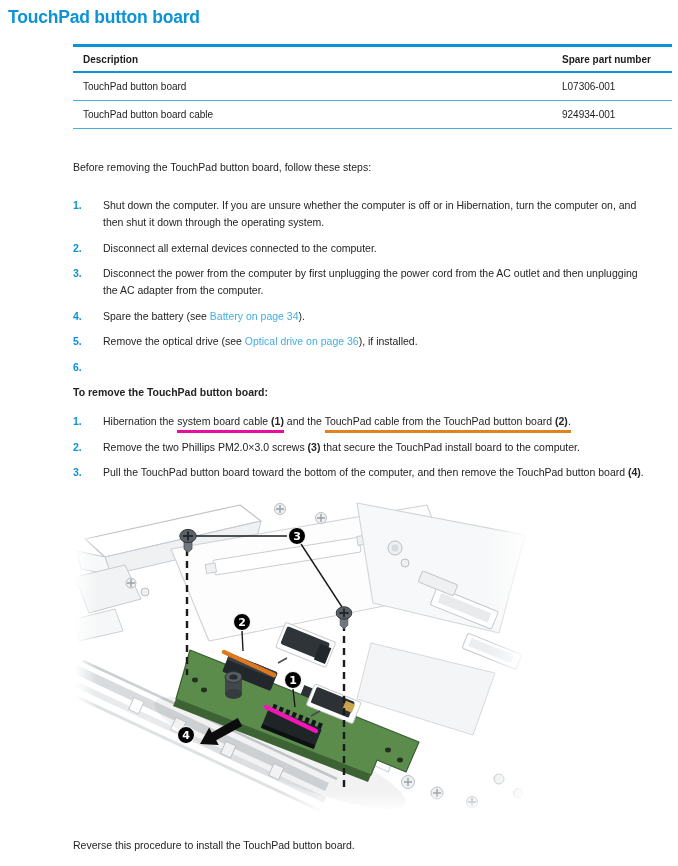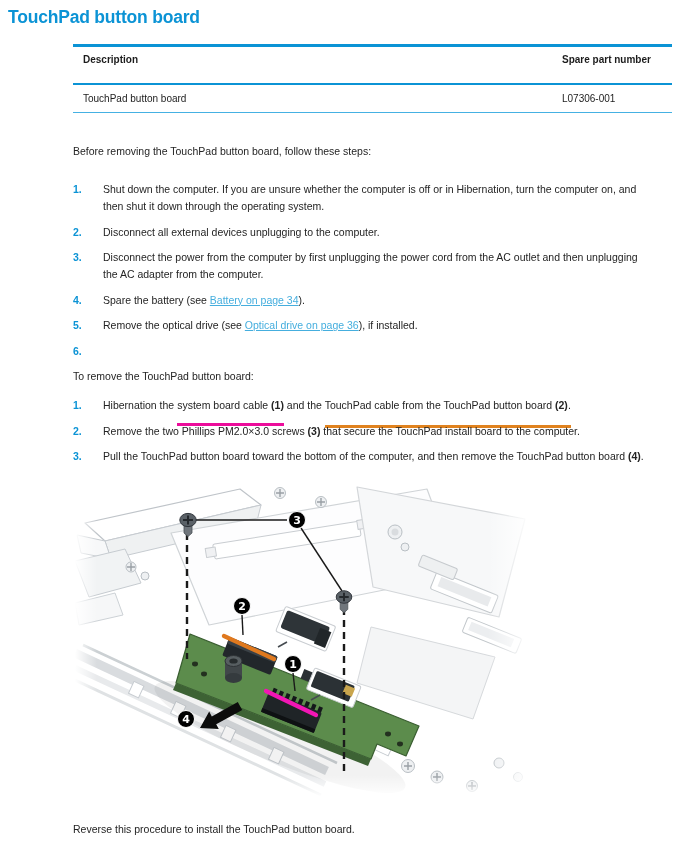--- a/index.html
+++ b/index.html
@@ -12,40 +12,40 @@
   h1.title{
     margin:0 0 0 8px;font-size:17.5px;line-height:1.1;font-weight:bold;
     color:#0b93d5;letter-spacing:-0.2px;
   }
   table.parts{
     border-collapse:collapse;margin:17px 0 0 73px;width:599px;
     border-top:3px solid #0b93d5;table-layout:fixed;
   }
   table.parts th{
     font-size:10px;font-weight:bold;text-align:left;color:#1c1c1c;
-    padding:7px 0 18px 10px;border-bottom:2px solid #0b93d5;
+    padding:7px 0 6px 10px;border-bottom:2px solid #0b93d5;
   }
   table.parts td{
     font-size:10px;color:#1c1c1c;padding:8px 0 8px 10px;
     border-bottom:1px solid #45b1e3;
   }
   table.parts tr.last td{border-bottom:3px solid #0b93d5;}
   .col-desc{width:479px;}
   .col-spare{width:120px;}
   .body-text{margin-left:73px;width:588px;font-size:10.5px;line-height:17px;color:#242424;}
   .intro-before{margin-top:30px;margin-bottom:21px;}
-  .intro-remove{margin-top:1px;margin-bottom:12px;}
+  .intro-remove{margin-top:1px;margin-bottom:12px;font-weight:bold;}
   ol.steps{list-style:none;margin:0;padding:0;}
   ol.steps li{display:flex;margin-bottom:8.5px;}
   ol.steps .num{flex:0 0 30px;color:#0b93d5;font-weight:bold;}
   ol.steps .txt{flex:0 1 auto;max-width:551px;}
-  a.xref{color:#45aede;text-decoration:underline;cursor:pointer;}
+  a.xref{color:#45aede;cursor:pointer;}
   .b{font-weight:bold;}
-  .u-magenta{border-bottom:3px solid #ec0c9b;padding-bottom:12px;}
-  .u-orange{border-bottom:3px solid #e0821e;padding-bottom:14px;margin-top:43px;}
+  .u-magenta{border-bottom:3px solid #ec0c9b;padding-bottom:3px;}
+  .u-orange{border-bottom:3px solid #e0821e;padding-bottom:3px;margin-top:43px;}
   .figure{margin:10px 0 0 75px;width:455px;height:322px;}
   .closing{margin-top:24px;font-size:10.5px;line-height:17px;color:#242424;}
   svg text.co{font-family:"DejaVu Sans","Liberation Sans",sans-serif;font-size:11px;font-weight:bold;fill:#ffffff;text-anchor:middle;}
 </style>
 </head>
 <body>
 
 <div class="page">
 
   <h1 class="title">TouchPad button board</h1>
@@ -59,35 +59,39 @@
       <tr>
         <th>Description</th>
         <th>Spare part number</th>
       </tr>
     </thead>
     <tbody>
       <tr>
         <td>TouchPad button board</td>
         <td>L07306-001</td>
       </tr>
+      <tr>
+        <td>TouchPad button board cable</td>
+        <td>924934-001</td>
+      </tr>
     </tbody>
   </table>
 
   <div class="body-text">
 
     <div class="intro-before">Before removing the TouchPad button board, follow these steps:</div>
 
     <ol class="steps">
       <li>
         <span class="num">1.</span>
         <span class="txt">Shut down the computer. If you are unsure whether the computer is off or in Hibernation, turn the computer on, and then shut it down through the operating system.</span>
       </li>
       <li>
         <span class="num">2.</span>
-        <span class="txt">Disconnect all external devices unplugging to the computer.</span>
+        <span class="txt">Disconnect all external devices connected to the computer.</span>
       </li>
       <li>
         <span class="num">3.</span>
         <span class="txt">Disconnect the power from the computer by first unplugging the power cord from the AC outlet and then unplugging the AC adapter from the computer.</span>
       </li>
       <li>
         <span class="num">4.</span>
         <span class="txt"><span>Spare the battery (see </span><a class="xref">Battery on page 34</a><span>).</span></span>
       </li>
       <li>

